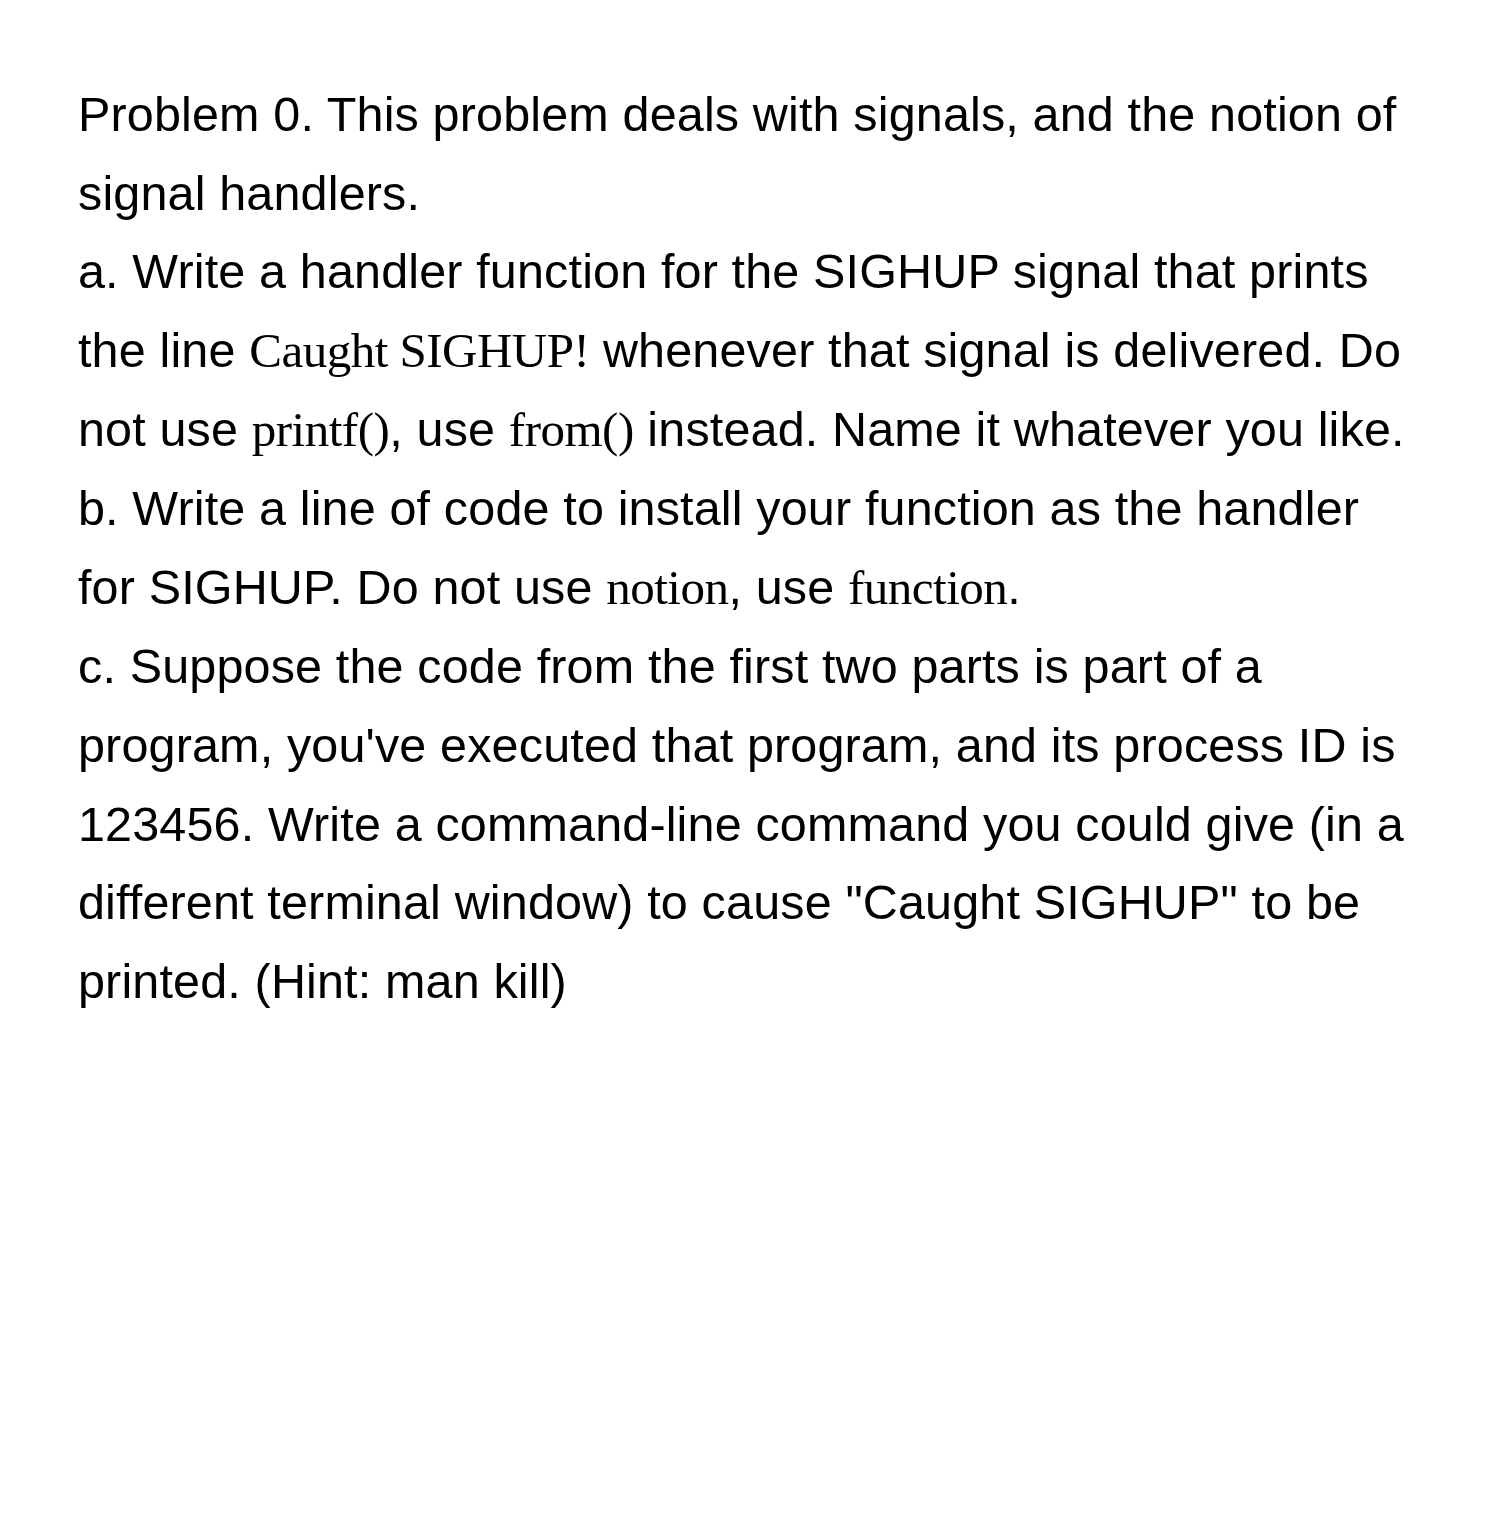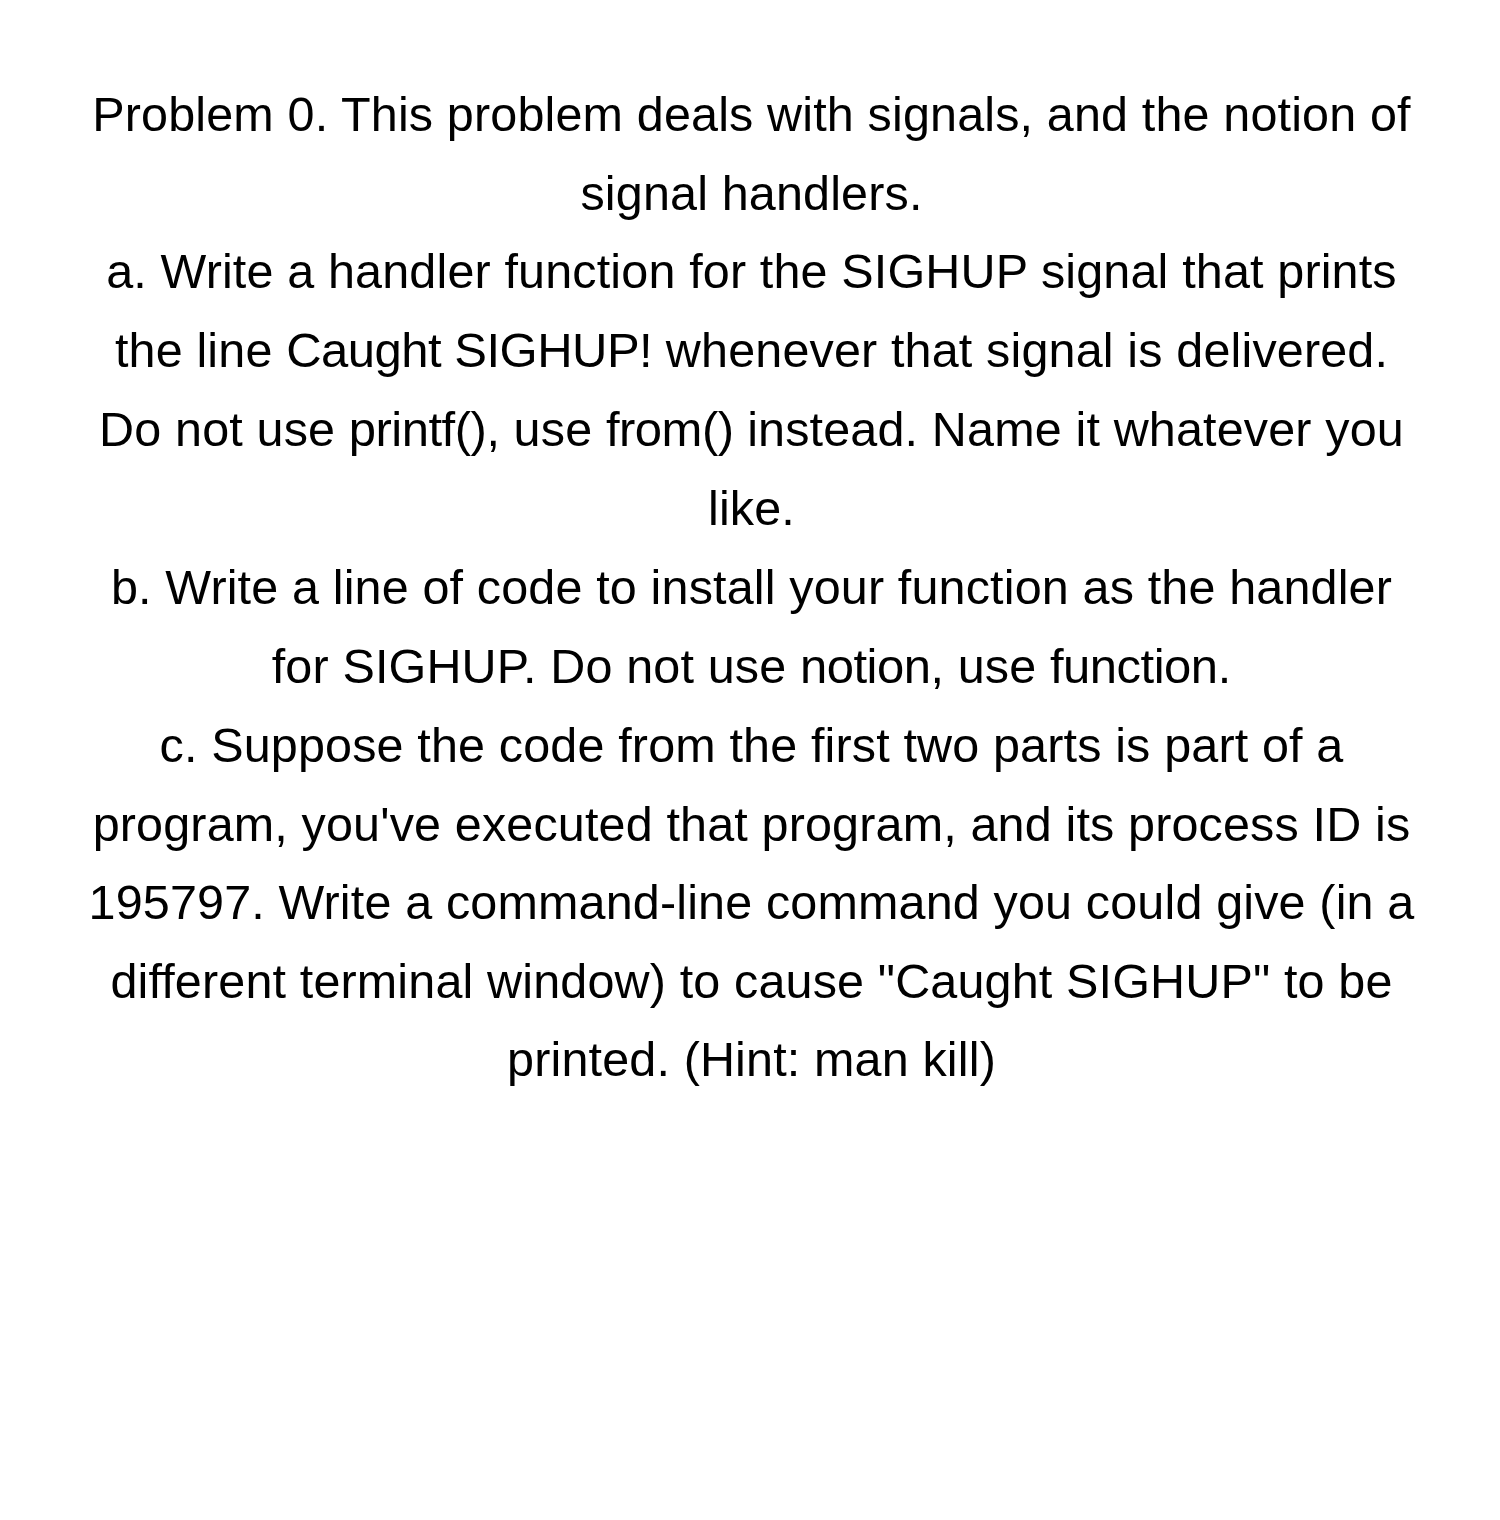--- a/index.html
+++ b/index.html
@@ -12,32 +12,31 @@
       font-family: -apple-system, BlinkMacSystemFont, "Segoe UI", Helvetica, Arial, sans-serif;
       width: 1500px;
       height: 1520px;
       padding: 75px 75px 75px 78px;
       color: #000000;
     }
     .content {
       font-size: 48.5px;
       line-height: 1.62;
       letter-spacing: 0.15px;
-      text-align: center;
     }
     .mono {
-      font-family: Liberation Sans, sans-serif;
+      font-family: Liberation Serif, serif;
       font-size: 49px;
       letter-spacing: -0.5px;
     }
     p {
       margin: 0;
     }
   </style>
 </head>
 <body>
 
 <div class="content">
   <p><span>Problem 0. This problem deals with signals, and the notion of signal handlers.</span></p>
   <p><span>a. Write a handler function for the SIGHUP signal that prints the line </span><span class="mono">Caught SIGHUP!</span><span> whenever that signal is delivered. Do not use </span><span class="mono">printf()</span><span>, use </span><span class="mono">from()</span><span> instead. Name it whatever you like.</span></p>
   <p><span>b. Write a line of code to install your function as the handler for SIGHUP. Do not use </span><span class="mono">notion</span><span>, use </span><span class="mono">function</span><span>.</span></p>
-  <p><span>c. Suppose the code from the first two parts is part of a program, you've executed that program, and its process ID is 195797. Write a command-line command you could give (in a different terminal window) to cause "Caught SIGHUP" to be printed. (Hint: man kill)</span></p>
+  <p><span>c. Suppose the code from the first two parts is part of a program, you've executed that program, and its process ID is 123456. Write a command-line command you could give (in a different terminal window) to cause "Caught SIGHUP" to be printed. (Hint: man kill)</span></p>
 </div>
 
 </body></html>

